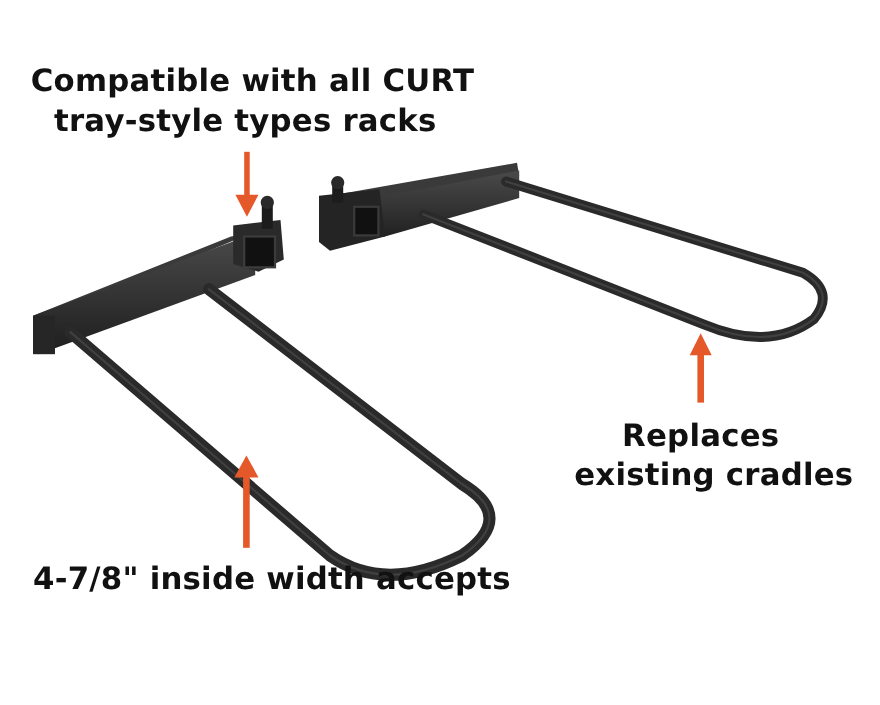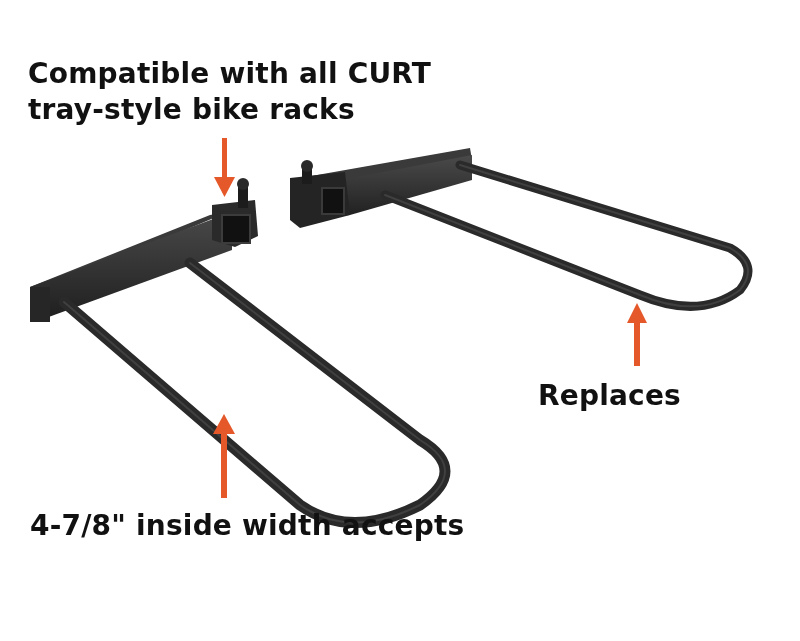--- a/index.html
+++ b/index.html
@@ -1,22 +1,22 @@
 <!DOCTYPE html>
 <html><head>
   <meta charset="utf-8">
   <style>
     html, body { margin:0; padding:0; background:#ffffff; }
     body { width:800px; height:641px; position:relative; overflow:hidden;
            font-family:"DejaVu Sans", sans-serif; }
     .callout { position:absolute; font-weight:bold; color:#111111;
-               font-size:28px; line-height:36px; text-align:left; letter-spacing:0.2px; }
+               font-size:28px; line-height:36px; text-align:center; letter-spacing:0.2px; }
     .callout div { white-space:nowrap; }
     #c1 { left:28px; top:56px; width:390px; }
-    #c2 { left:538px; top:378px; width:230px; }
+    #c2 { left:522px; top:378px; width:230px; }
     #c3 { left:30px; top:508px; width:420px; text-align:left; }
     svg.art { position:absolute; left:0; top:0; }
   </style>
 </head>
 <body>
 
 <svg class="art" width="800" height="641" viewBox="0 0 800 641">
   <defs>
     <linearGradient id="barg" x1="0" y1="0" x2="0" y2="1">
       <stop offset="0" stop-color="#4a4a4a"></stop>
@@ -63,22 +63,23 @@
     <rect x="221" y="433" width="6" height="65" fill="#e5582a"></rect>
   </g>
   <g>
     <polygon points="627,323 647,323 637,303" fill="#e5582a"></polygon>
     <rect x="634" y="322" width="6" height="44" fill="#e5582a"></rect>
   </g>
 </svg>
 
 <div class="callout" id="c1">
   <div>Compatible with all CURT</div>
-  <div>tray-style bike racks</div>
+  <div>tray-style types racks</div>
 </div>
 
 <div class="callout" id="c2">
   <div>Replaces</div>
+  <div>existing cradles</div>
 </div>
 
 <div class="callout" id="c3">
   <div>4-7/8" inside width accepts</div>
 </div>
 
 </body></html>

